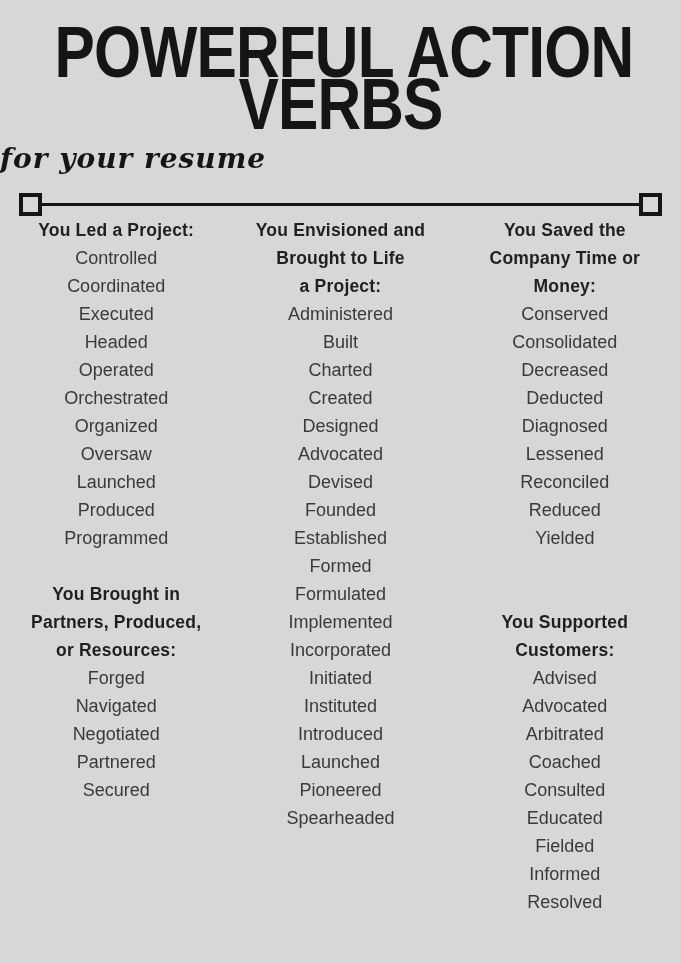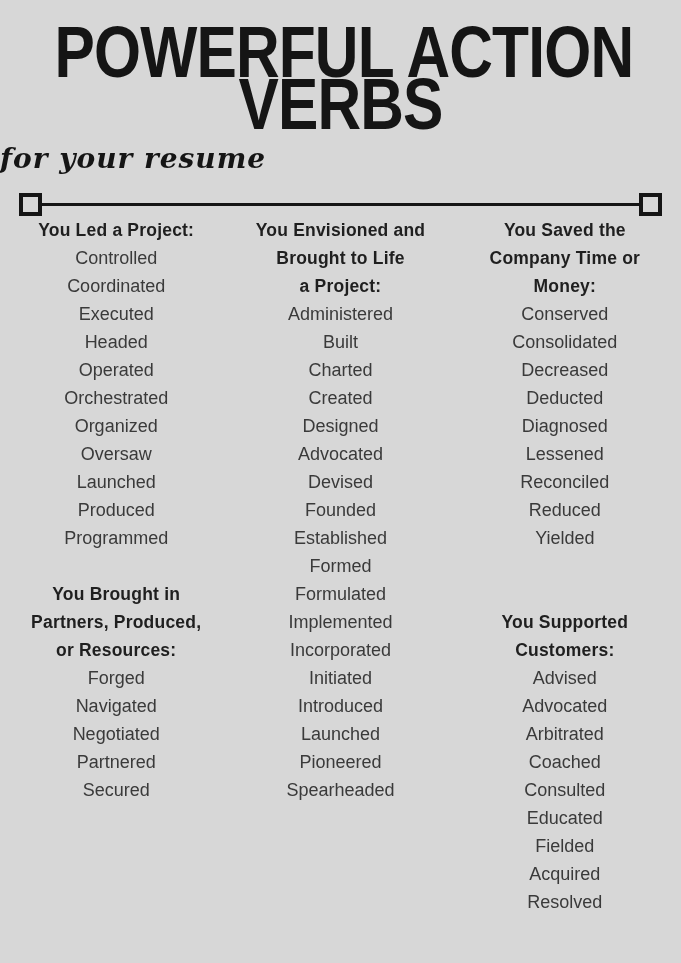--- a/index.html
+++ b/index.html
@@ -130,20 +130,21 @@
       <div class="verb">Designed</div>
       <div class="verb">Advocated</div>
       <div class="verb">Devised</div>
       <div class="verb">Founded</div>
       <div class="verb">Established</div>
       <div class="verb">Formed</div>
       <div class="verb">Formulated</div>
       <div class="verb">Implemented</div>
       <div class="verb">Incorporated</div>
       <div class="verb">Initiated</div>
+      <div class="verb">Instituted</div>
       <div class="verb">Introduced</div>
       <div class="verb">Launched</div>
       <div class="verb">Pioneered</div>
       <div class="verb">Spearheaded</div>
     </div>
   <div class="column">
       <div>
         <div class="heading-line">You Saved the</div>
         <div class="heading-line">Company Time or</div>
         <div class="heading-line">Money:</div>
@@ -163,16 +164,16 @@
         <div class="heading-line">You Supported</div>
         <div class="heading-line">Customers:</div>
       </div>
       <div class="verb">Advised</div>
       <div class="verb">Advocated</div>
       <div class="verb">Arbitrated</div>
       <div class="verb">Coached</div>
       <div class="verb">Consulted</div>
       <div class="verb">Educated</div>
       <div class="verb">Fielded</div>
-      <div class="verb">Acquired</div>
+      <div class="verb">Informed</div>
       <div class="verb">Resolved</div>
     </div>
 </div>
 
 </body></html>

